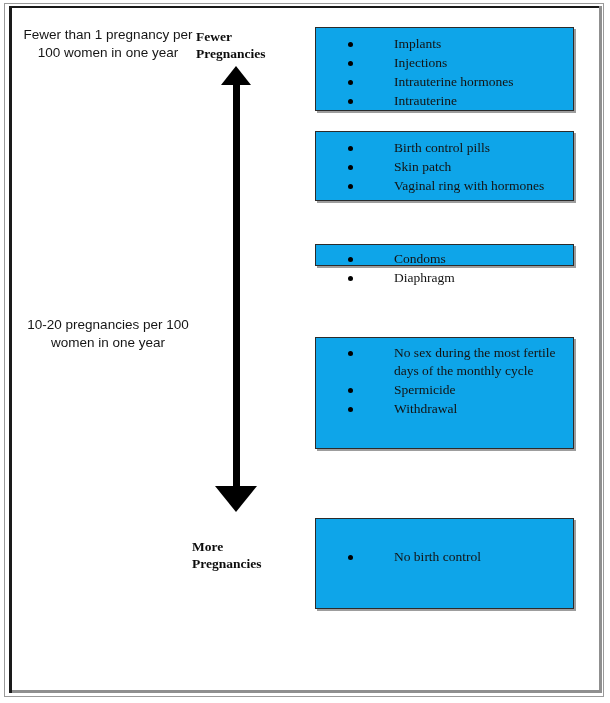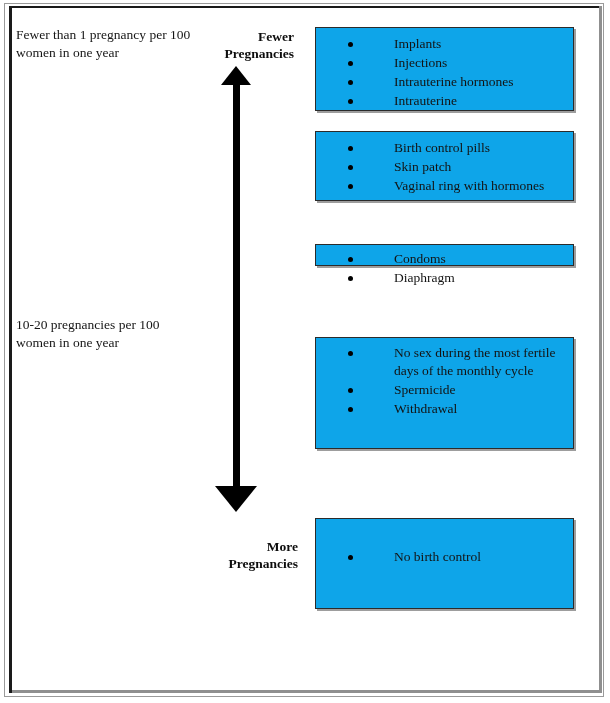--- a/index.html
+++ b/index.html
@@ -53,33 +53,34 @@
     left: 12px;
     top: 690px;
     width: 590px;
     height: 3px;
     background: #8f8f8f;
   }
 
   
   .scale-label {
     position: absolute;
+    text-align: center;
     font-size: 13.5px;
     line-height: 18px;
     color: #151515;
-    font-family: Liberation Serif, serif;
+    font-family: Liberation Sans, sans-serif;
   }
   #label-top    { left: 16px;  top: 26px;  width: 184px; }
   #label-middle { left: 16px;  top: 316px; width: 184px; }
   #label-bottom { left: 16px;  top: 530px; width: 184px; }
 
   
   .arrow-caption {
     position: absolute;
-    text-align: right;
+    text-align: left;
     font-weight: bold;
     font-size: 13.5px;
     line-height: 17px;
     color: #0d0d0d;
     font-family: "Liberation Serif", "DejaVu Serif", serif;
   }
   #caption-fewer { left: 196px; top: 28px;  width: 98px; }
   #caption-more  { left: 192px; top: 538px; width: 106px; }
 
   .arrow-shaft {

